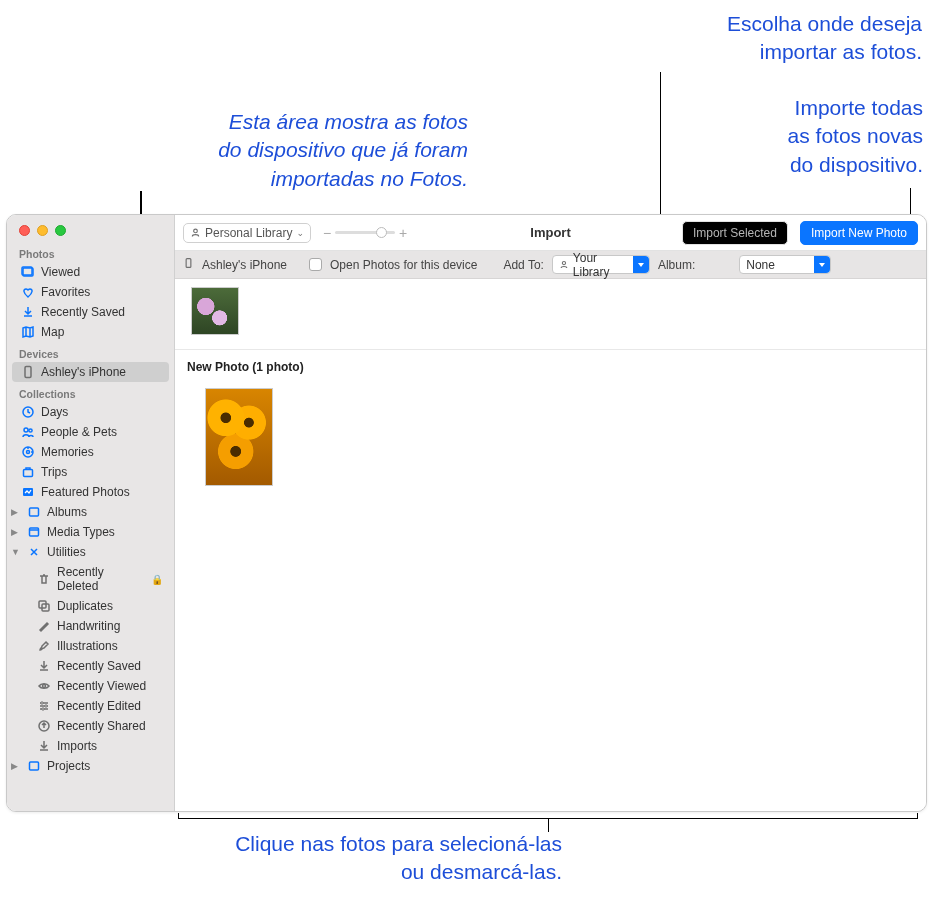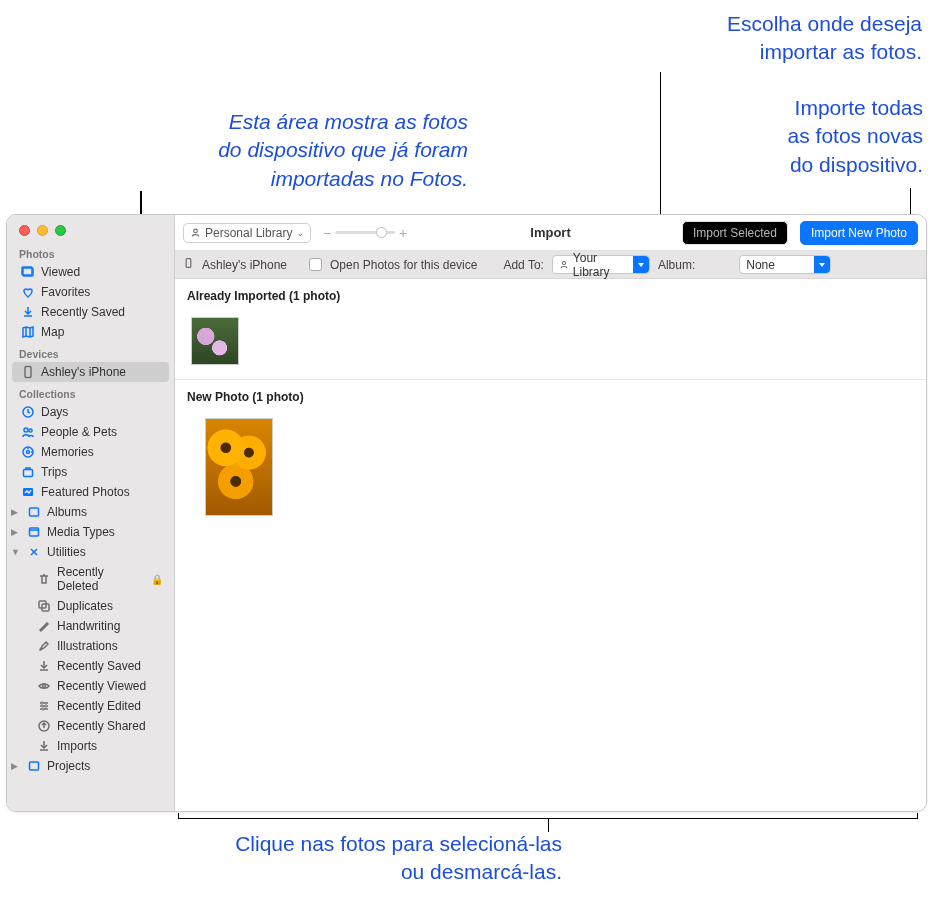--- a/index.html
+++ b/index.html
@@ -480,21 +480,20 @@
         <span class="arrow"></span>
       </div>
       <span>Album:</span>
       <div class="select select-wider">
         <span>None</span>
         <span class="arrow"></span>
       </div>
     </div>
 
     <div class="content">
-      <div class="section-header" style="border-bottom:none;">Already Imported (1 photo)</div>
       <div class="thumb-row">
         <div class="thumb flower1"></div>
       </div>
       <div class="section-divider"></div>
       <div class="section-header noborder">New Photo (1 photo)</div>
       <div class="thumb-row" style="padding-left:30px;">
         <div class="thumb big flower2"></div>
       </div>
     </div>
   </div>

